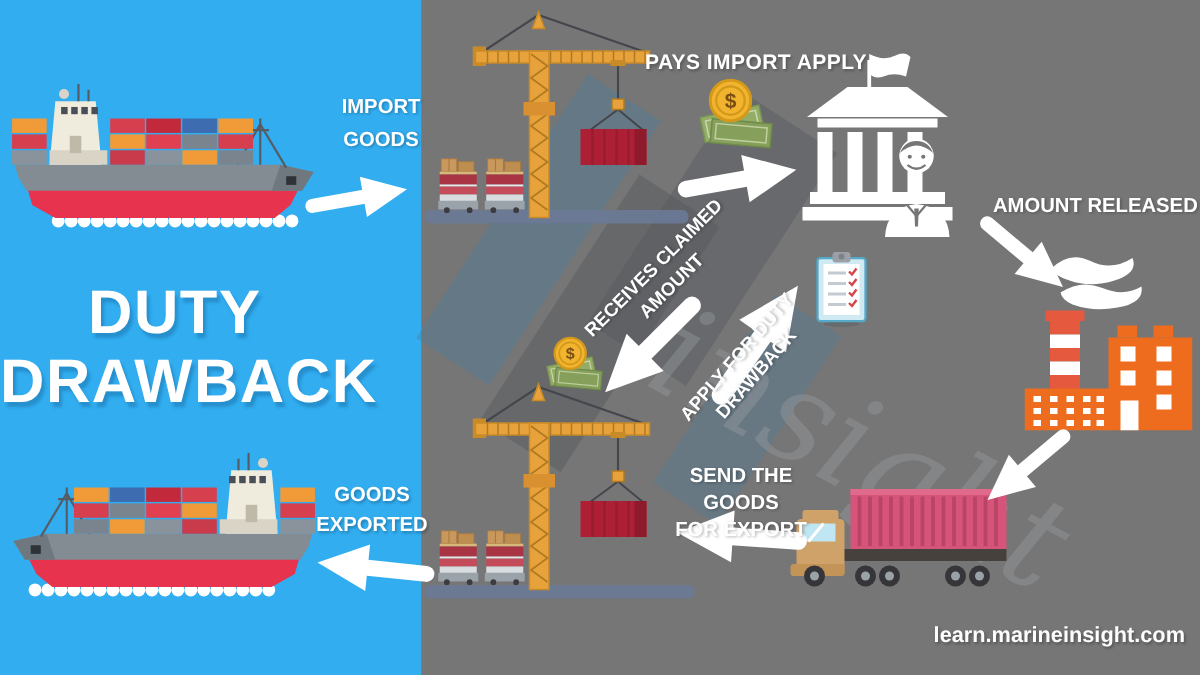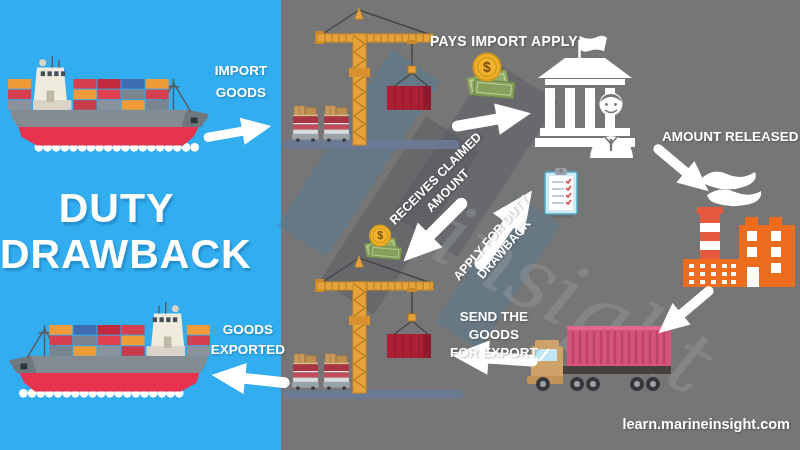--- a/index.html
+++ b/index.html
@@ -11,21 +11,21 @@
   #right-panel { position:absolute; left:281px; top:0; width:519px; height:450px; background:#767676; }
 
   
   .abs { position:absolute; }
 
   
   .lbl { position:absolute; color:#fff; font-weight:bold; text-shadow:1px 1px 2px rgba(0,0,0,.28); }
   .preline { white-space:pre-line; }
   #title { left:0; top:186px; width:233px; text-align:center; font-size:41px; line-height:1.12;
            letter-spacing:1px; text-shadow:2px 3px 2px rgba(20,90,140,.35); }
-  #l-import   { left:207px; top:60px;  width:68px;  text-align:center; font-size:13.5px; line-height:1.65; }
+  #l-import   { left:220px; top:60px;  width:68px;  text-align:center; font-size:13.5px; line-height:1.65; }
   #l-export   { left:206px; top:320px; width:84px;  text-align:center; font-size:13.5px; line-height:1.5; }
   #l-pays     { left:430px; top:33px;  font-size:14px;   white-space:nowrap; letter-spacing:.3px; }
   #l-released { left:662px; top:129px; font-size:13.5px; white-space:nowrap; }
   #l-send     { left:438px; top:308px; width:112px; text-align:center; font-size:13.5px; line-height:1.35; }
   #l-receives { left:372px; top:168px; width:140px; text-align:center; font-size:12.5px; line-height:1.35;
                 transform:rotate(-45deg); }
   #l-apply    { left:427px; top:227px; width:142px; text-align:center; font-size:12.5px; line-height:1.35;
                 transform:rotate(-49deg); }
   #footer { position:absolute; right:10px; top:416px; color:#fdfdfd; font-weight:bold; font-size:14.5px;
             text-shadow:1px 1px 2px rgba(0,0,0,.3); }

